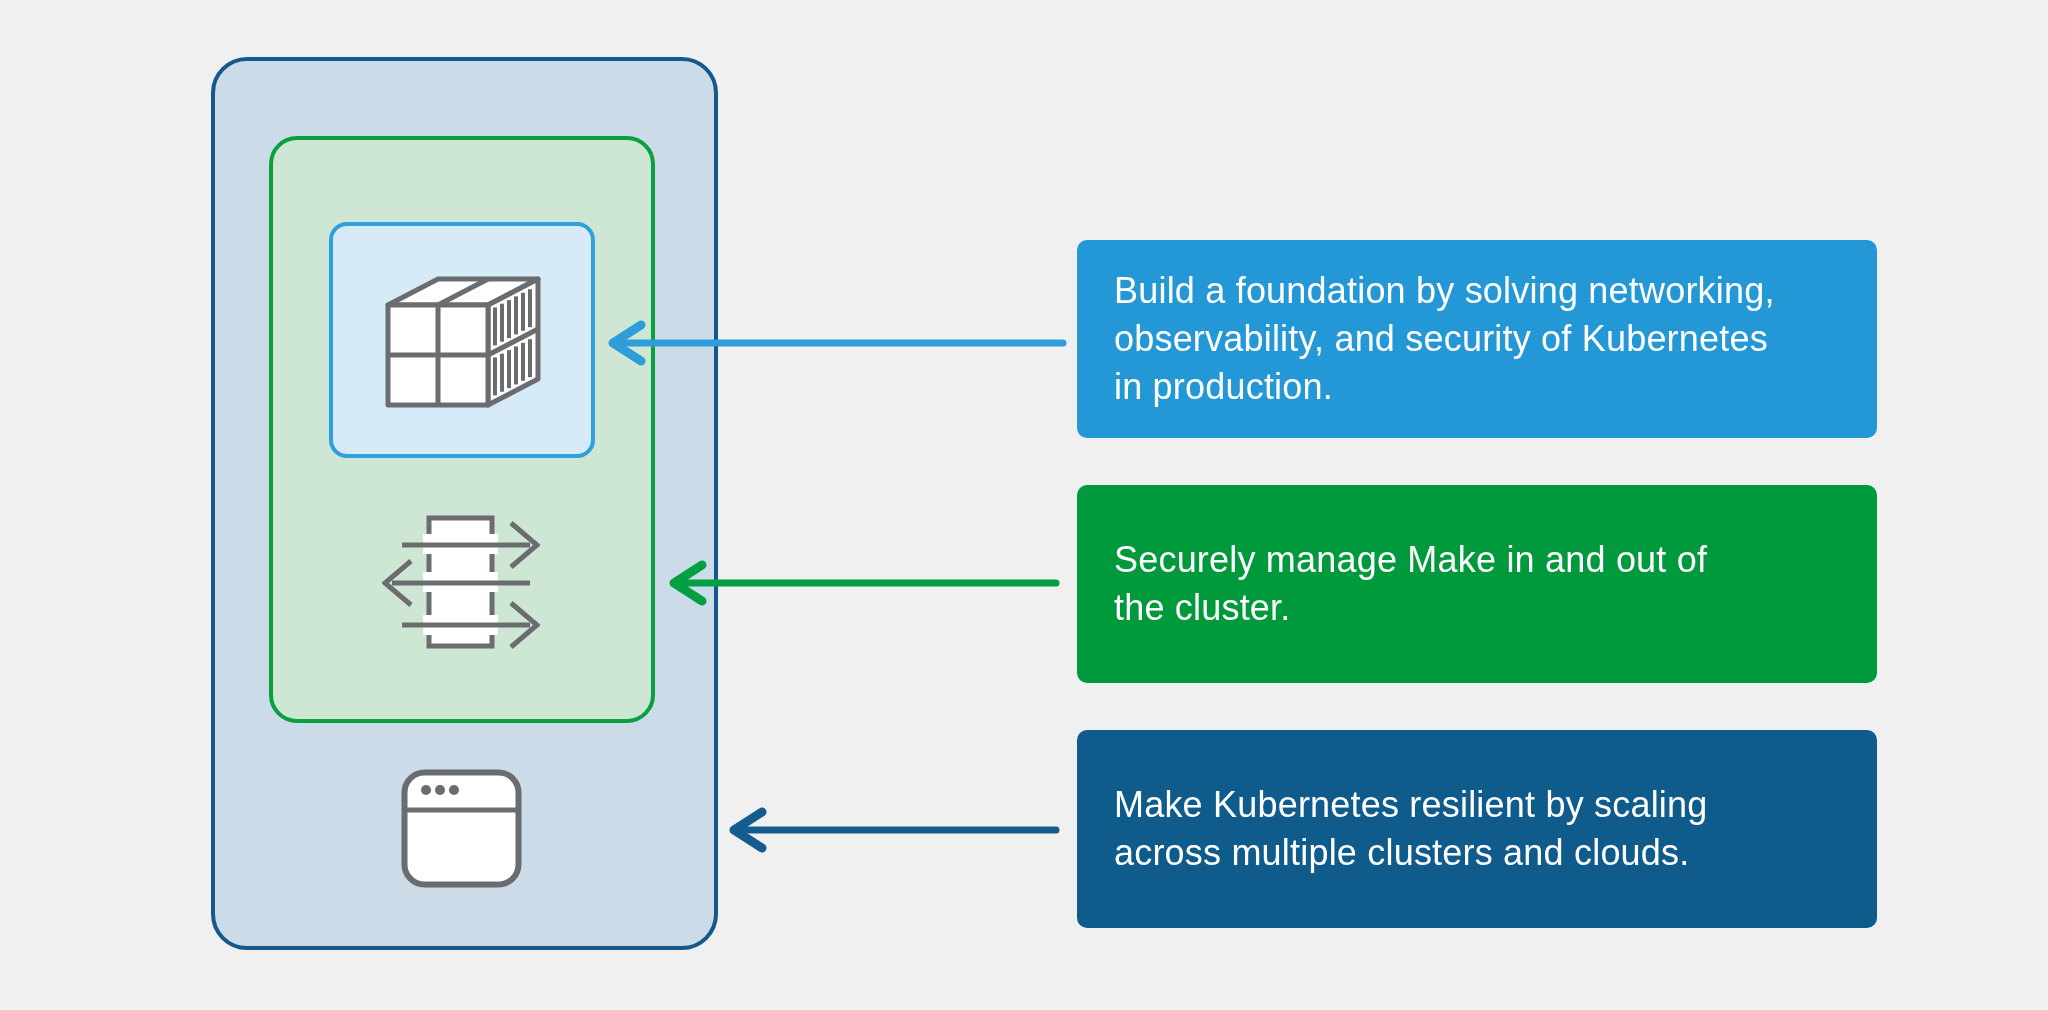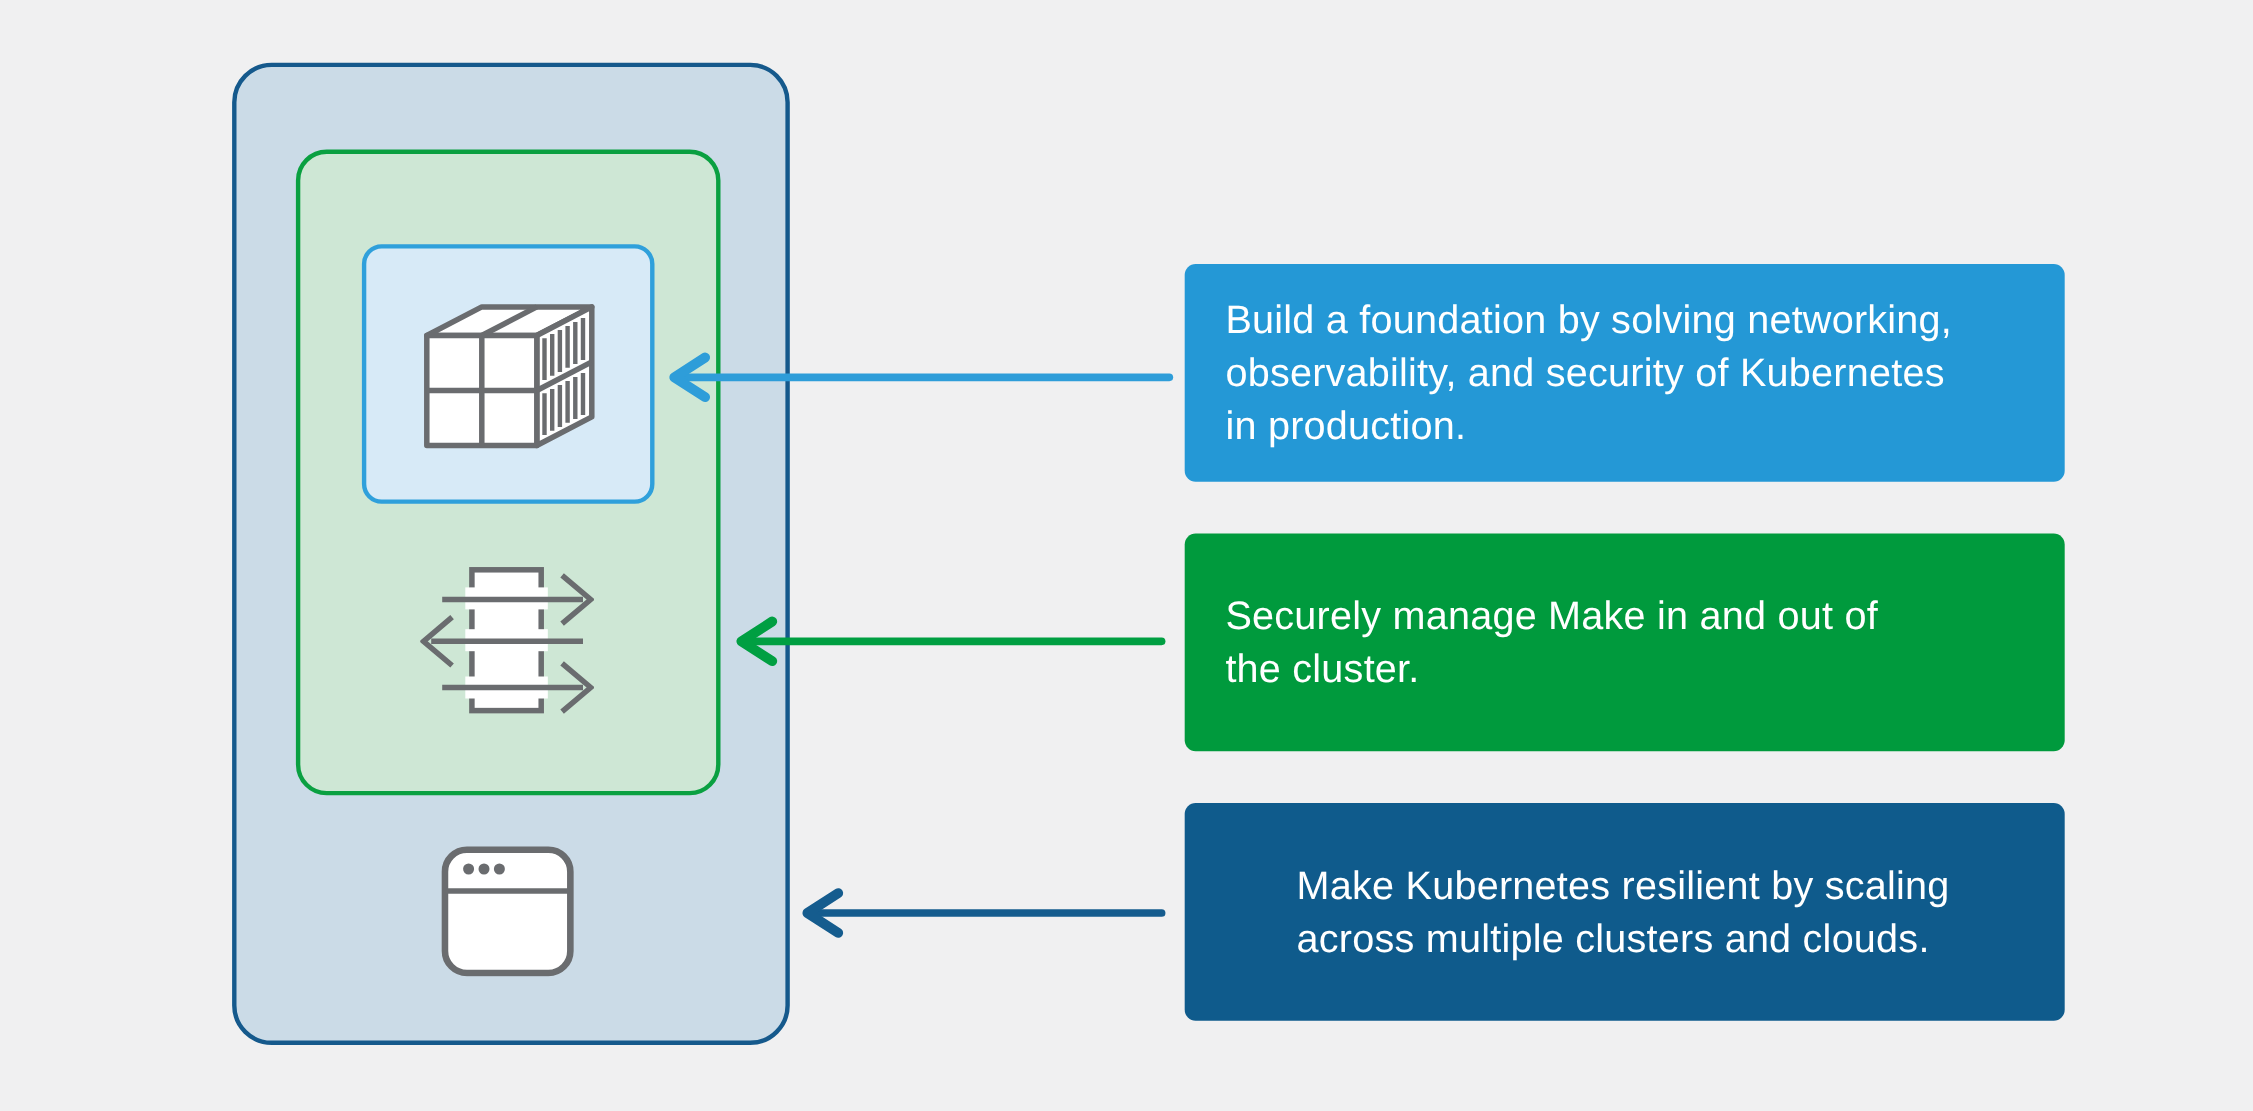--- a/index.html
+++ b/index.html
@@ -49,21 +49,21 @@
   }
   .callout p{
     margin:0;
     color:var(--text,#FFFFFF);
     font-size:36px;line-height:48px;font-weight:500;
     white-space:pre-line;
     letter-spacing:0.2px;
   }
   .callout-1{top:240px;}
   .callout-2{top:485px;}
-  .callout-3{top:730px;justify-content:center;}
+  .callout-3{top:730px;}
   .arrow{position:absolute;}
   .arrow-1{left:584px;top:311px;color:var(--arrow_blue,#2E9DD9);}
   .arrow-2{left:645px;top:551px;color:var(--arrow_green,#009F42);}
   .arrow-3{left:705px;top:798px;color:var(--arrow_navy,#155C8E);}
 </style>
 </head>
 <body>
 
 <div class="canvas">
 

